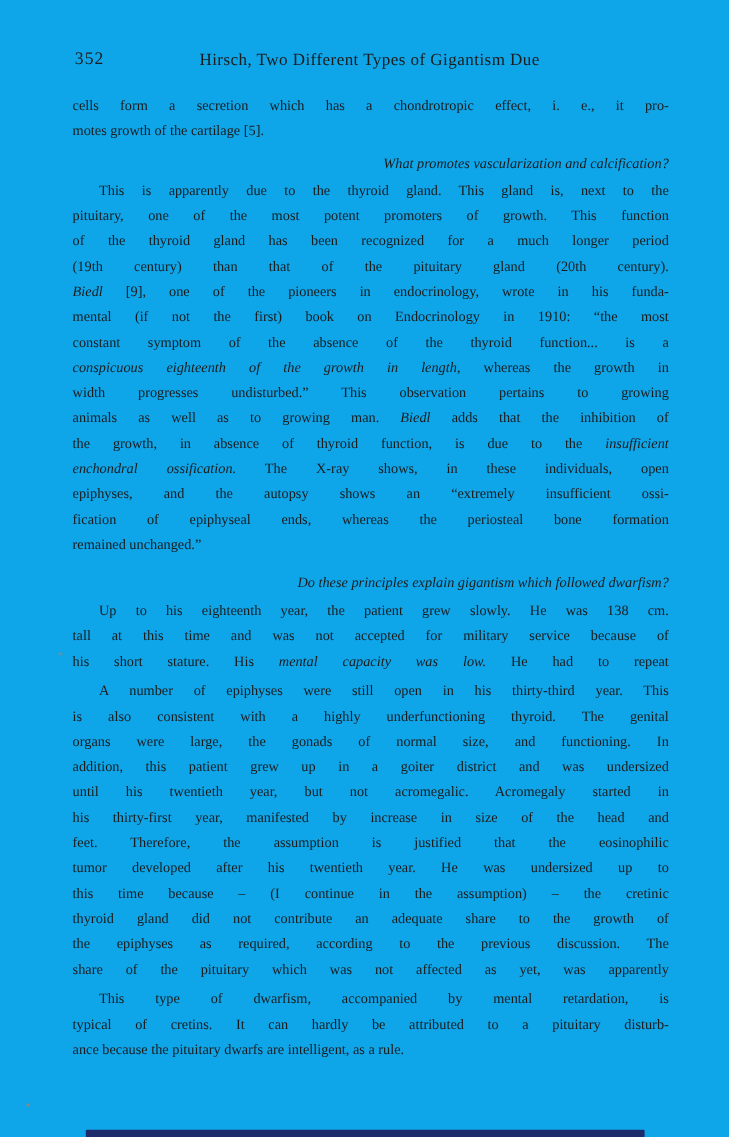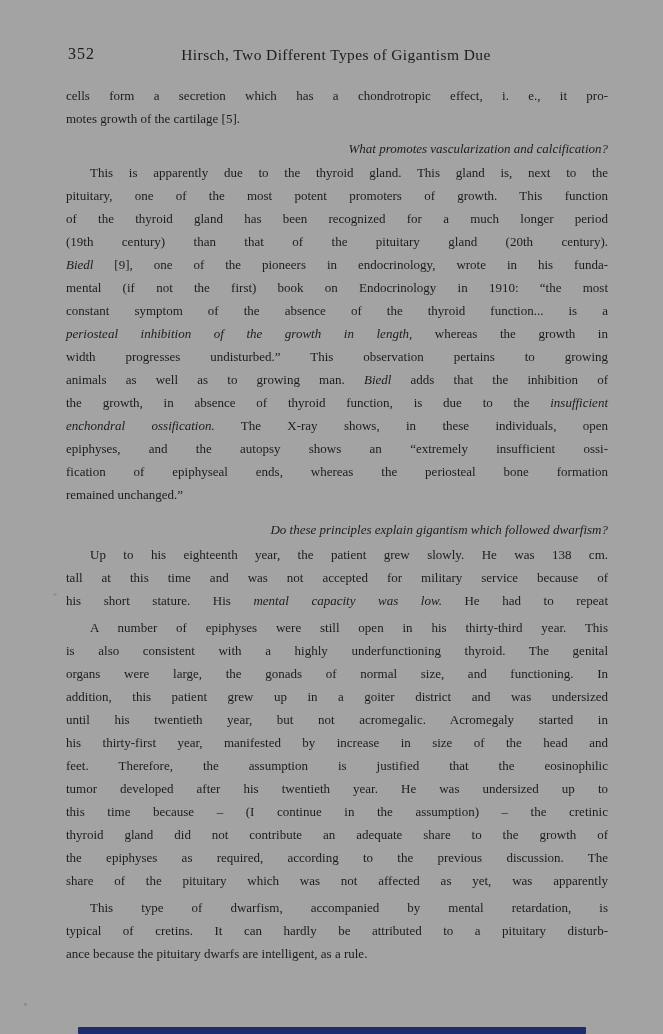--- a/index.html
+++ b/index.html
@@ -36,21 +36,21 @@
     position:absolute; left:78px; top:1027px; width:508px; height:7px;
     border-radius:1px;
   }
   .speck { position:absolute; background:#8a8a8a; border-radius:50%; }
   .speck1 { left:24px; top:1003px; width:3px; height:3px; }
   .speck2 { left:53px; top:593px; width:4px; height:3px; opacity:.6; }
 </style>
 </head>
 <body>
 
-<div class="page" style="background: #a3a3a3; color: rgb(28, 28, 28); text-decoration: underline;">
+<div class="page" style="background: #0ea5e9; color: rgb(28, 28, 28); text-decoration: underline;">
   <div class="header">
     <span class="page-num">352</span>
     <span class="running-title">Hirsch, Two Different Types of Gigantism Due</span>
   </div>
 
   <div class="column">
       <div class="block para" style="margin-top: 0px;">
         <div class="line just"><span>cells form a secretion which has a chondrotropic effect, i. e., it pro-</span></div>
         <div class="line"><span>motes growth of the cartilage [5].</span></div>
       </div>
@@ -58,21 +58,21 @@
         <div class="line ind"><span class="it">What promotes vascularization and calcification?</span></div>
       </div>
       <div class="block para" style="margin-top: 1px;">
         <div class="line just ind"><span>This is apparently due to the thyroid gland. This gland is, next to the</span></div>
         <div class="line just"><span>pituitary, one of the most potent promoters of growth. This function</span></div>
         <div class="line just"><span>of the thyroid gland has been recognized for a much longer period</span></div>
         <div class="line just"><span>(19th century) than that of the pituitary gland (20th century).</span></div>
         <div class="line just"><span class="it">Biedl</span><span> [9], one of the pioneers in endocrinology, wrote in his funda-</span></div>
         <div class="line just"><span>mental (if not the first) book on Endocrinology in 1910: “the most</span></div>
         <div class="line just"><span>constant symptom of the absence of the thyroid function... is a</span></div>
-        <div class="line just"><span class="it">periosteal inhibition of the growth in length,</span><span> whereas the growth in</span></div>
+        <div class="line just"><span class="it">conspicuous eighteenth of the growth in length,</span><span> whereas the growth in</span></div>
         <div class="line just"><span>width progresses undisturbed.” This observation pertains to growing</span></div>
         <div class="line just"><span>animals as well as to growing man. </span><span class="it">Biedl</span><span> adds that the inhibition of</span></div>
         <div class="line just"><span>the growth, in absence of thyroid function, is due to the </span><span class="it">insufficient</span></div>
         <div class="line just"><span class="it">enchondral ossification.</span><span> The X-ray shows, in these individuals, open</span></div>
         <div class="line just"><span>epiphyses, and the autopsy shows an “extremely insufficient ossi-</span></div>
         <div class="line just"><span>fication of epiphyseal ends, whereas the periosteal bone formation</span></div>
         <div class="line"><span>remained unchanged.”</span></div>
       </div>
       <div class="block heading" style="margin-top: 12px;">
         <div class="line ind"><span class="it">Do these principles explain gigantism which followed dwarfism?</span></div>

